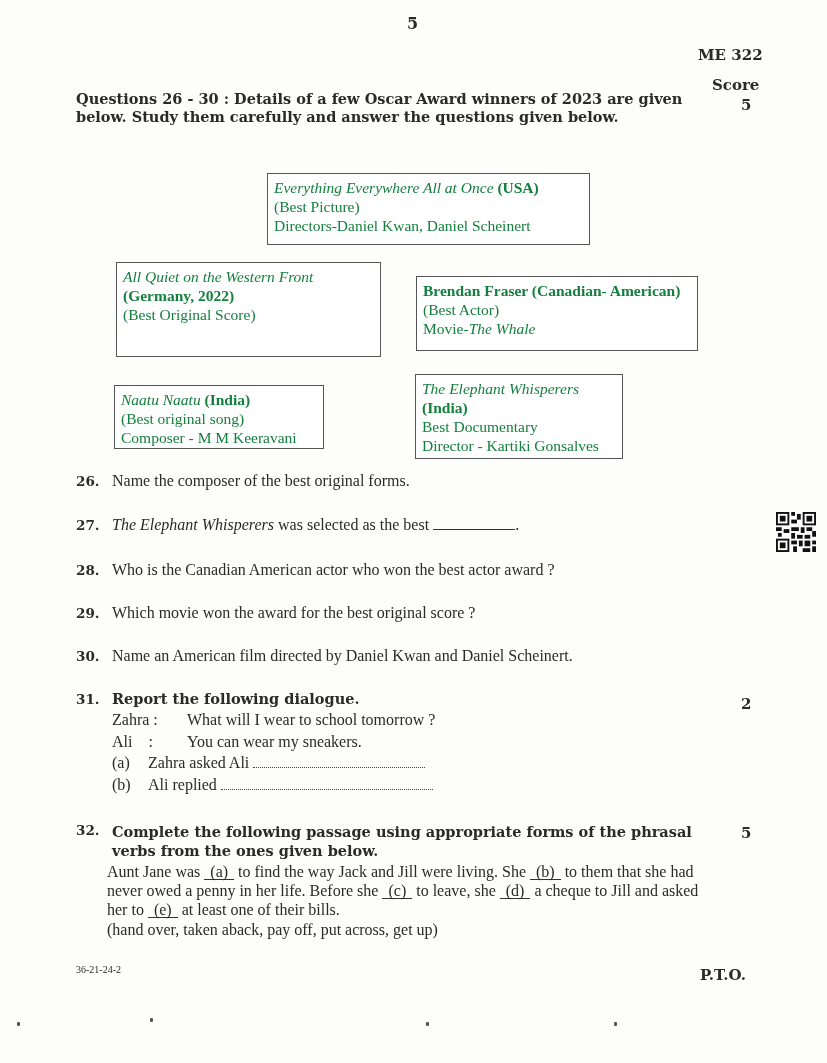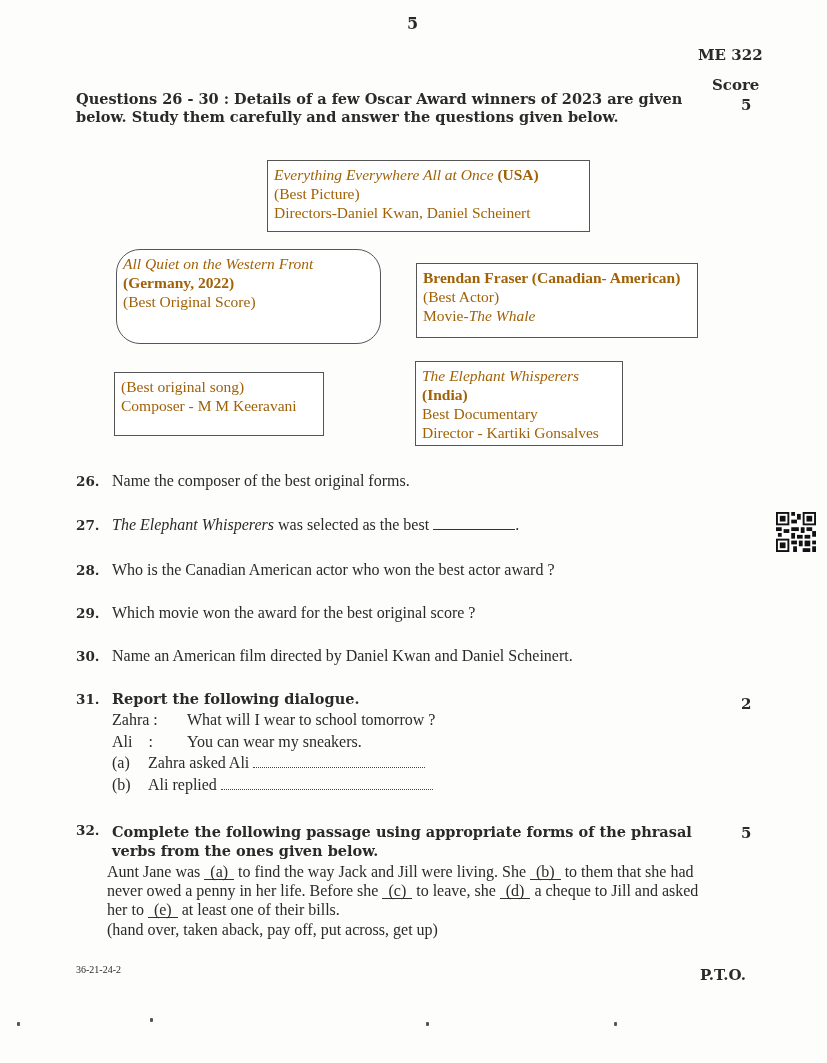--- a/index.html
+++ b/index.html
@@ -13,21 +13,21 @@
     .page-num { left: 407px; top: 14px; font-size: 16px; font-weight: bold; }
     .code { left: 698px; top: 46px; font-size: 15px; font-weight: bold; }
     .score-lbl { left: 712px; top: 76px; font-size: 15px; font-weight: bold; }
     .mark { font-size: 15px; font-weight: bold; }
     .intro {
       left: 76px; top: 90px; width: 650px; font-size: 14.5px; font-weight: bold; line-height: 18px;
     }
     .box {
       position: absolute; border: 1.3px solid #555; background: #fff;
       padding: 4px 6px; font-family: "Liberation Serif", "DejaVu Serif", serif;
-      font-size: 15.5px; line-height: 19px; color: #a16207; box-sizing: border-box;
+      font-size: 15.5px; line-height: 19px; color: #15803d; box-sizing: border-box; margin-top: 13px;
     }
     .box i { font-style: italic; }
     .box b { font-weight: bold; }
     .q { position: absolute; left: 76px; font-size: 14.5px; font-family: "Liberation Serif", "DejaVu Serif", serif; }
     .q .num { display: inline-block; width: 36px; font-weight: bold; font-family: "DejaVu Serif", serif; font-size: 13.5px; }
     .q .txt { font-size: 16px; }
     .q .blank { display: inline-block; width: 82px; border-bottom: 1px solid #333; height: 12px; }
     .bold { font-weight: bold; }
     .sub { position: absolute; left: 112px; font-family: "Liberation Serif", "DejaVu Serif", serif; font-size: 16px; }
     .dots { display: inline-block; border-bottom: 1.5px dotted #444; height: 12px; }
@@ -47,33 +47,34 @@
 
 <div class="abs intro">Questions 26 - 30 : Details of a few Oscar Award winners of 2023 are given below.  Study them carefully and answer the questions given below.</div>
 <div class="abs mark" style="left:741px; top:96px;">5</div>
 
 <div class="box" style="left:267px; top:160px; width:323px; height:72px;">
   <div><i>Everything Everywhere All at Once</i> <b>(USA)</b></div>
   <div>(Best Picture)</div>
   <div>Directors-Daniel Kwan, Daniel Scheinert</div>
 </div>
 
-<div class="box" style="left:116px; top:249px; width:265px; height:95px;border-radius:24px;">
+<div class="box" style="left:116px; top:249px; width:265px; height:95px;">
   <div><i>All Quiet on the Western Front</i></div>
   <div><b>(Germany, 2022)</b></div>
   <div>(Best Original Score)</div>
 </div>
 
 <div class="box" style="left:416px; top:263px; width:282px; height:75px;">
   <div><b>Brendan Fraser (Canadian- American)</b></div>
   <div>(Best Actor)</div>
   <div><span>Movie-</span><i>The Whale</i></div>
 </div>
 
 <div class="box" style="left:114px; top:372px; width:210px; height:64px;">
+  <div><i>Naatu Naatu</i> <b>(India)</b></div>
   <div>(Best original song)</div>
   <div>Composer - M M Keeravani</div>
 </div>
 
 <div class="box" style="left:415px; top:361px; width:208px; height:85px;">
   <div><i>The Elephant Whisperers</i></div>
   <div><b>(India)</b></div>
   <div>Best Documentary</div>
   <div>Director - Kartiki Gonsalves</div>
 </div>

